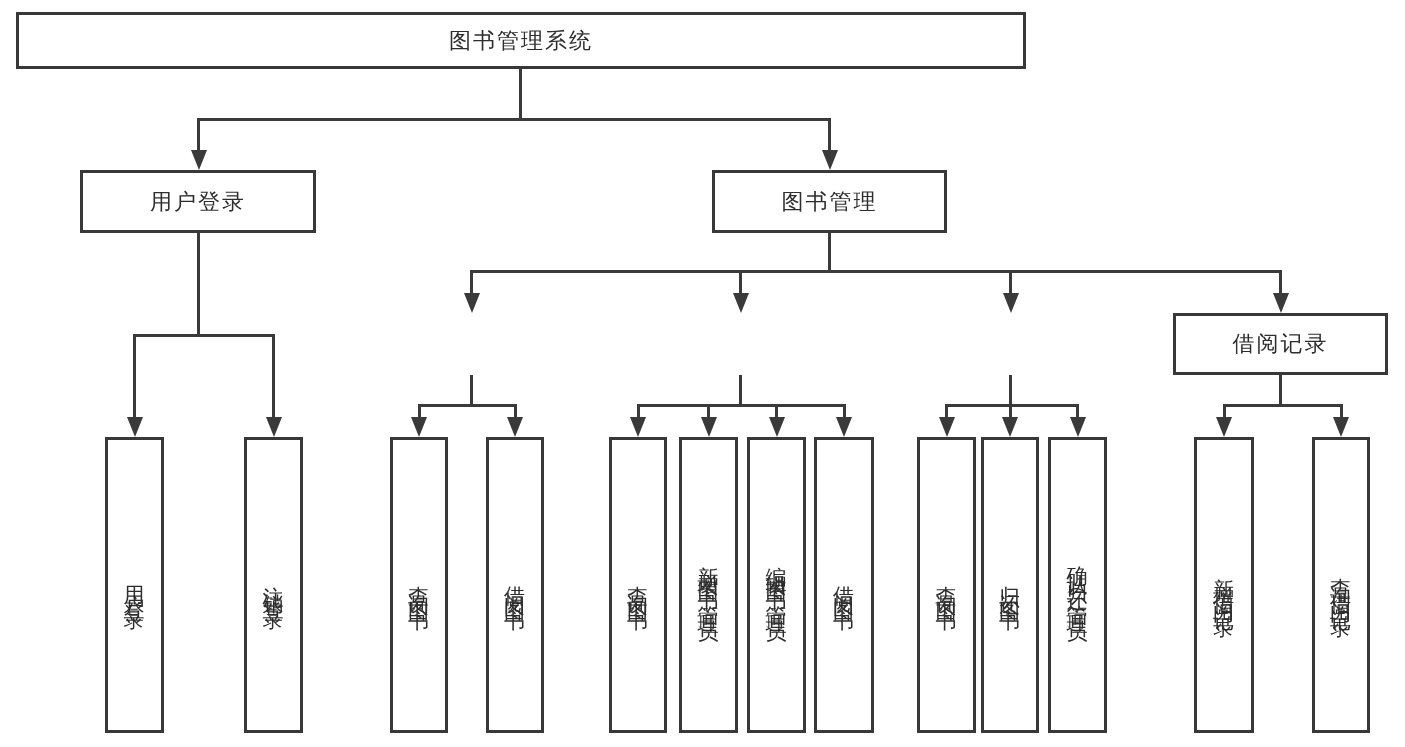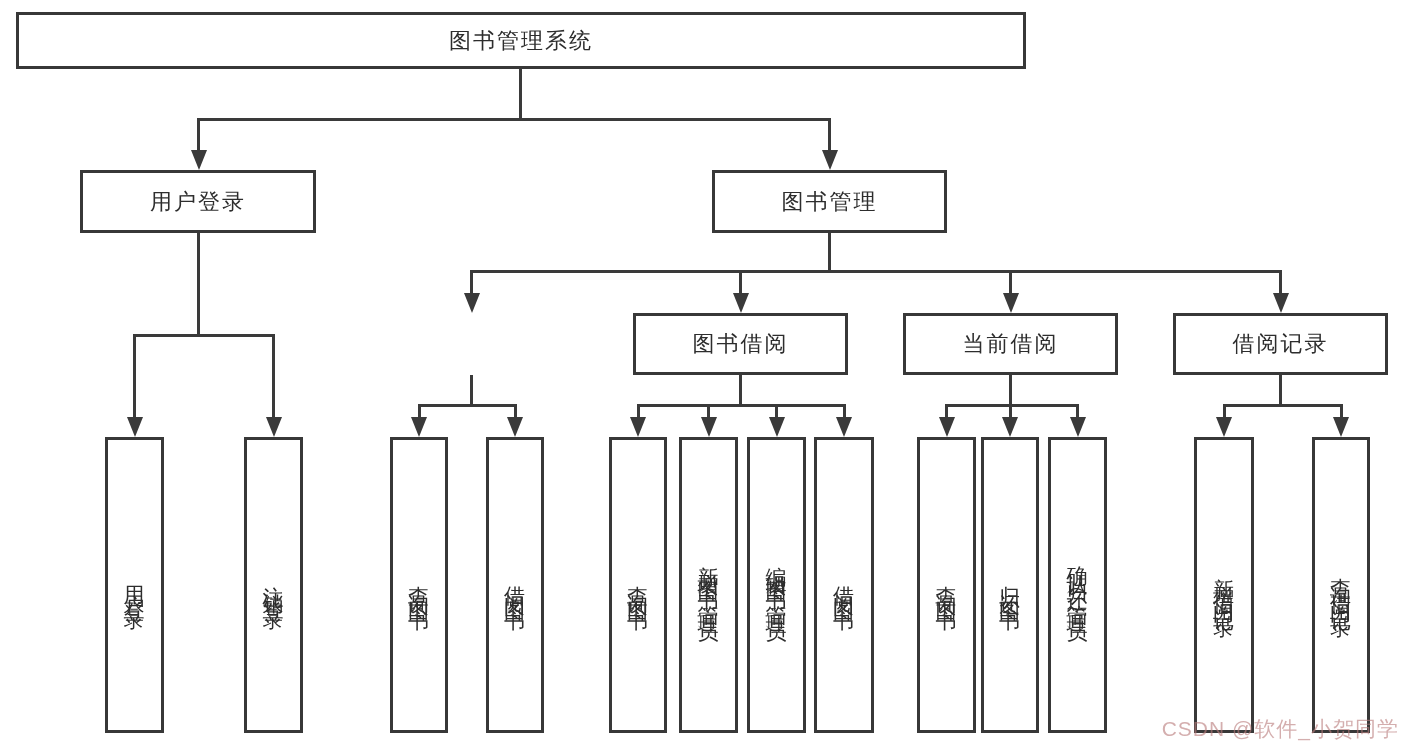--- a/index.html
+++ b/index.html
@@ -33,22 +33,20 @@
 </head>
 <body>
 
 <div class="canvas">
 
   <div class="box" style="left:16px; top:12px; width:1010px; height:57px;">图书管理系统</div>
 
   <div class="box" style="left:80px; top:170px; width:236px; height:63px;">用户登录</div>
   <div class="box" style="left:712px; top:170px; width:235px; height:63px;font-family:Liberation Mono, monospace;">图书管理</div>
 
-  <div class="box" style="left:633px; top:313px; width:215px; height:62px;">图书借阅</div>
-  <div class="box" style="left:903px; top:313px; width:215px; height:62px;">当前借阅</div>
   <div class="box" style="left:1173px; top:313px; width:215px; height:62px;">借阅记录</div>
 
   <div class="box leaf" style="left:105px; top:437px; width:59px; height:296px;">用户登录</div>
   <div class="box leaf" style="left:244px; top:437px; width:59px; height:296px;">注销登录</div>
 
   <div class="box leaf" style="left:390px; top:437px; width:58px; height:296px;">查询图书</div>
   <div class="box leaf" style="left:486px; top:437px; width:58px; height:296px;">借阅图书</div>
 
   <div class="box leaf" style="left:609px; top:437px; width:58px; height:296px;">查询图书</div>
   <div class="box leaf" style="left:679px; top:437px; width:59px; height:296px;">新增图书（管理员）</div>
@@ -114,15 +112,14 @@
   <div class="vline" style="left:1076px; top:404px; height:17px;"></div>
   <div class="arrow" style="left:1070px; top:417px;"></div>
 
   <div class="vline" style="left:1279px; top:375px; height:31px;"></div>
   <div class="hline" style="left:1223px; top:404px; width:120px;"></div>
   <div class="vline" style="left:1223px; top:404px; height:17px;"></div>
   <div class="arrow" style="left:1216px; top:417px;"></div>
   <div class="vline" style="left:1340px; top:404px; height:17px;"></div>
   <div class="arrow" style="left:1333px; top:417px;"></div>
 
-  <div class="watermark">CSDN @软件_小贺同学</div>
 
 </div>
 
 </body></html>

